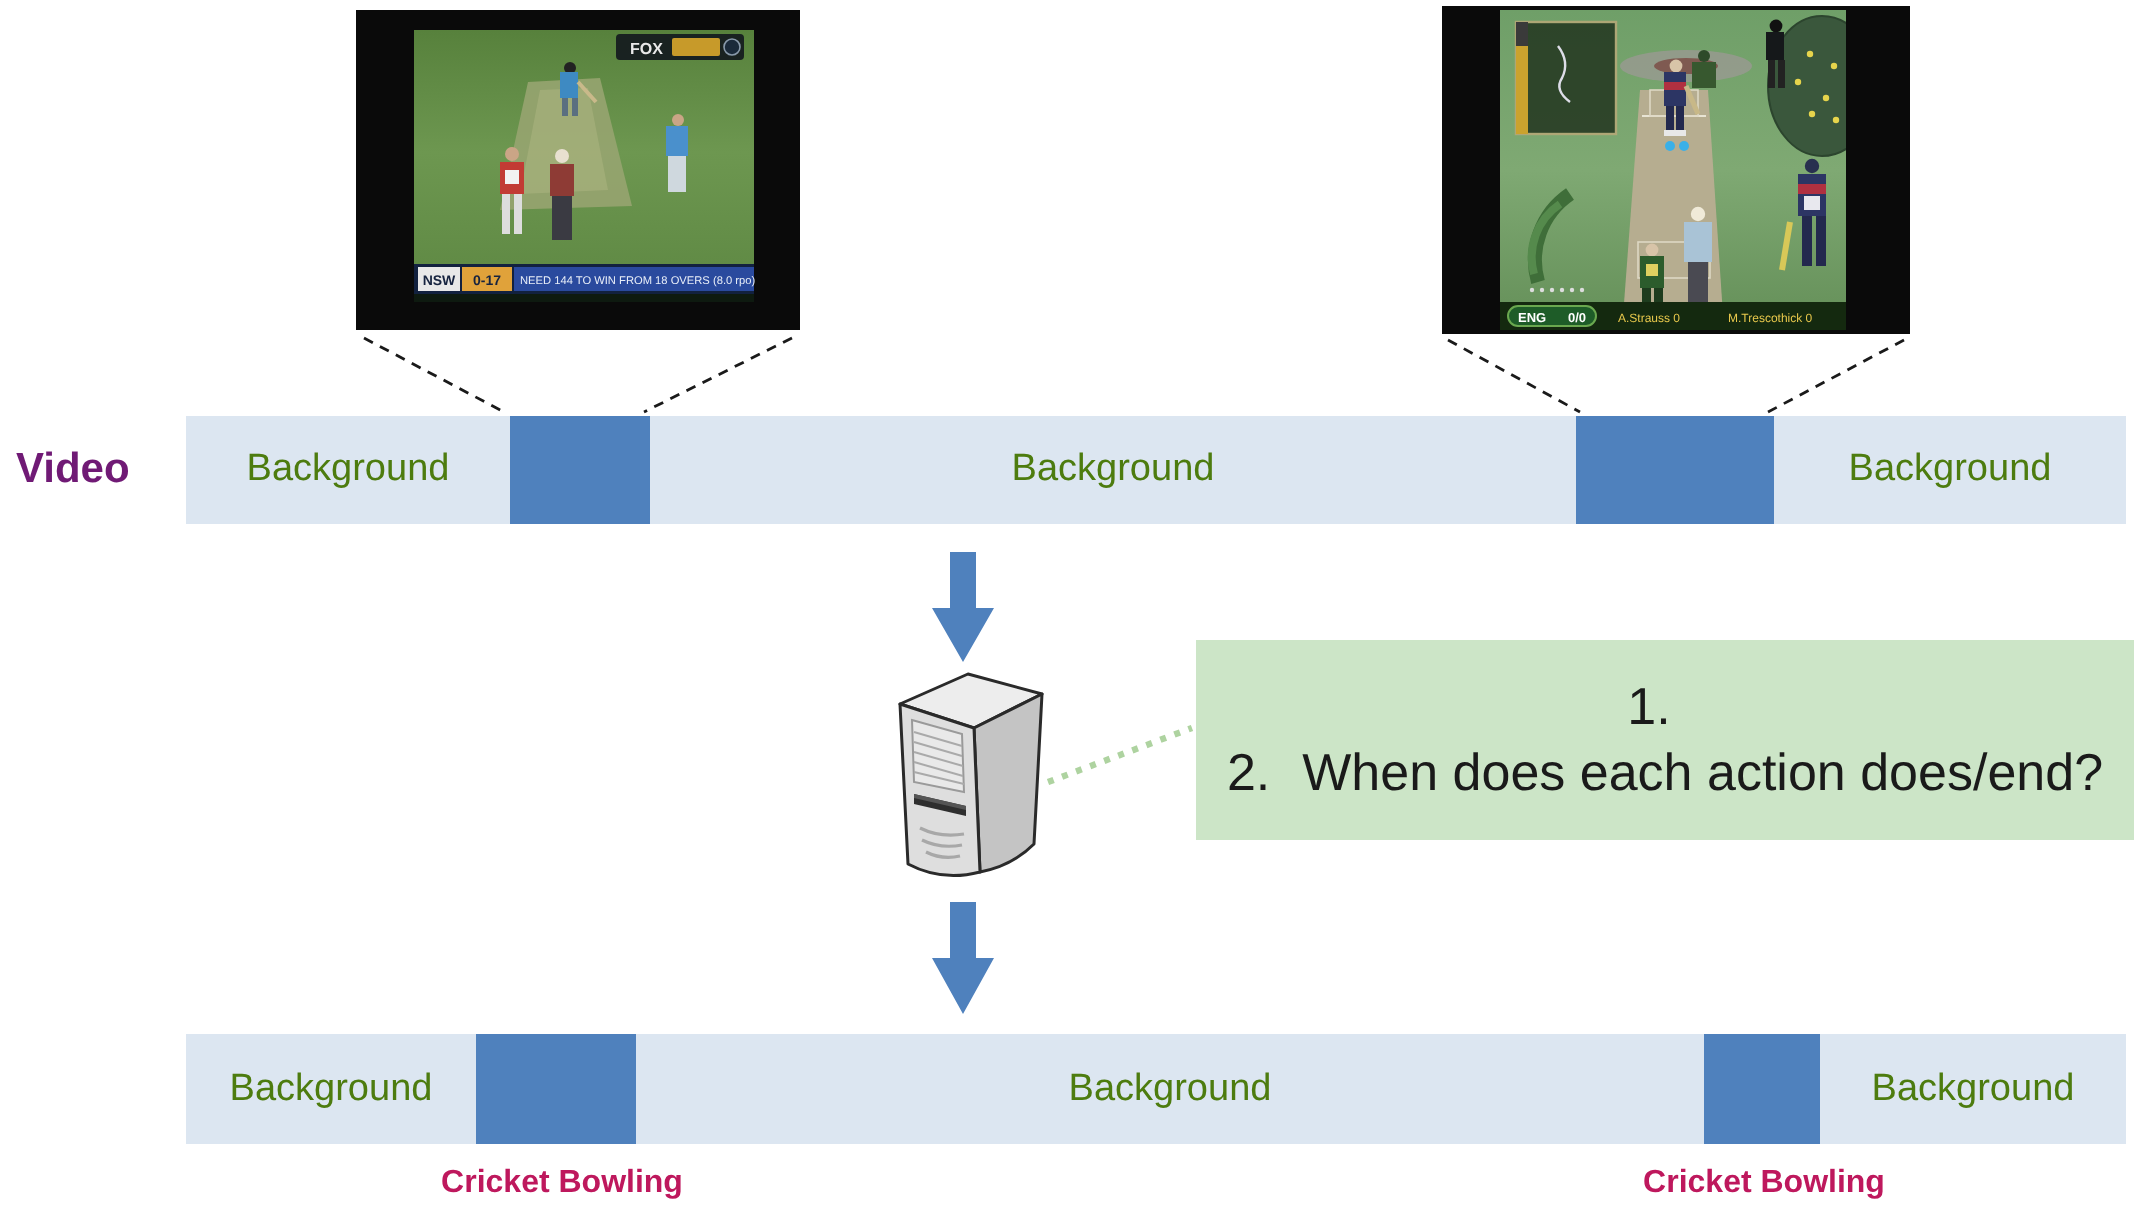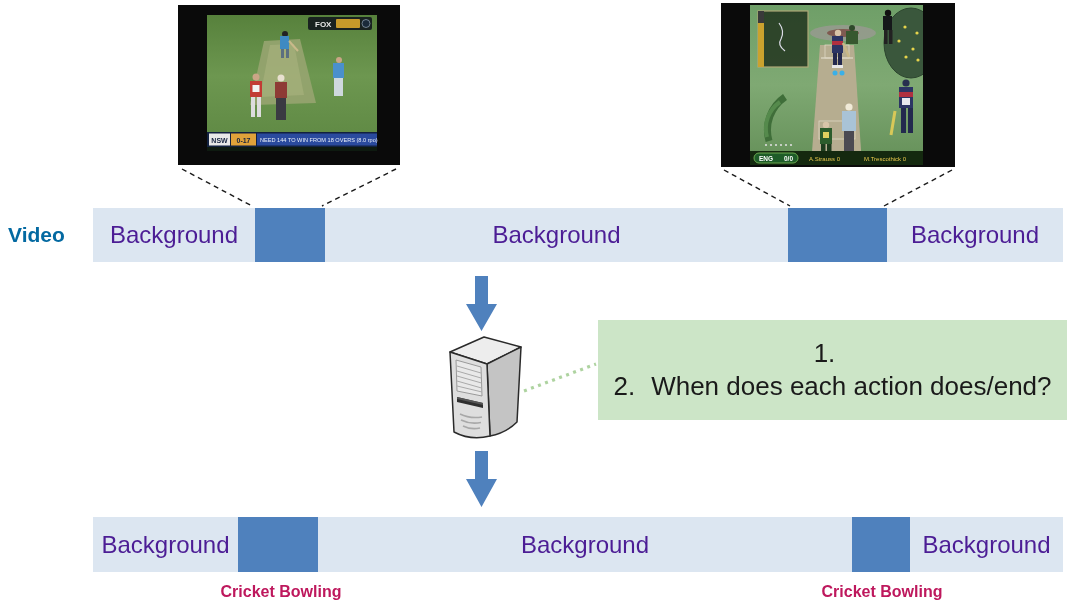--- a/index.html
+++ b/index.html
@@ -5,27 +5,27 @@
   html,body{margin:0;padding:0;background:#fff;}
   *{box-sizing:border-box;}
   .canvas{
     position:relative;width:1070px;height:616px;background:#ffffff;overflow:hidden;
     font-family:"Liberation Sans",sans-serif;color:#000;
   }
   .overlay{position:absolute;left:0;top:0;width:1070px;height:616px;pointer-events:none;}
   .thumb{position:absolute;}
   .row-label{
     position:absolute;left:8px;width:82px;display:flex;align-items:center;
-    font-weight:bold;font-size:21px;color:#0369a1;
+    font-weight:bold;font-size:21px;color:#701a75;
   }
   .bar{position:absolute;left:93px;width:970px;background:#dce6f1;}
   .seg{position:absolute;top:0;height:100%;display:flex;align-items:center;justify-content:center;}
   .seg-bg{background:#dce6f1;}
   .seg-action{background:#4f81bd;}
-  .seg-label{font-size:24px;color:#4c1d95;white-space:nowrap;}
+  .seg-label{font-size:19px;color:#4d7c0f;white-space:nowrap;}
   .qbox{
     position:absolute;left:598px;top:320px;width:469px;height:100px;background:#cce5c7;
     display:flex;flex-direction:column;justify-content:center;align-items:center;
   }
   .qline{display:flex;align-items:baseline;line-height:33px;font-size:26px;color:#1a1a1a;}
   .qnum{margin-right:16px;}
   .caption{
     position:absolute;top:583px;transform:translateX(-50%);
     font-weight:bold;font-size:16px;color:#be185d;white-space:nowrap;
   }

